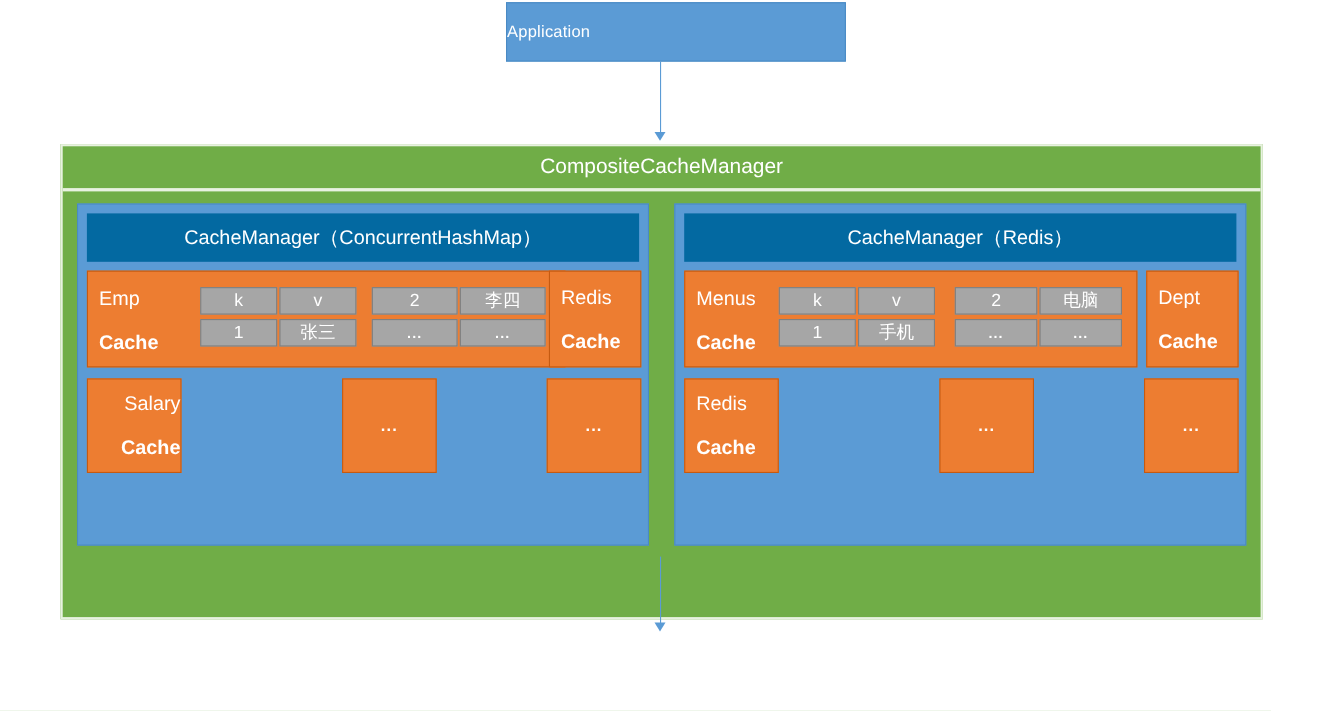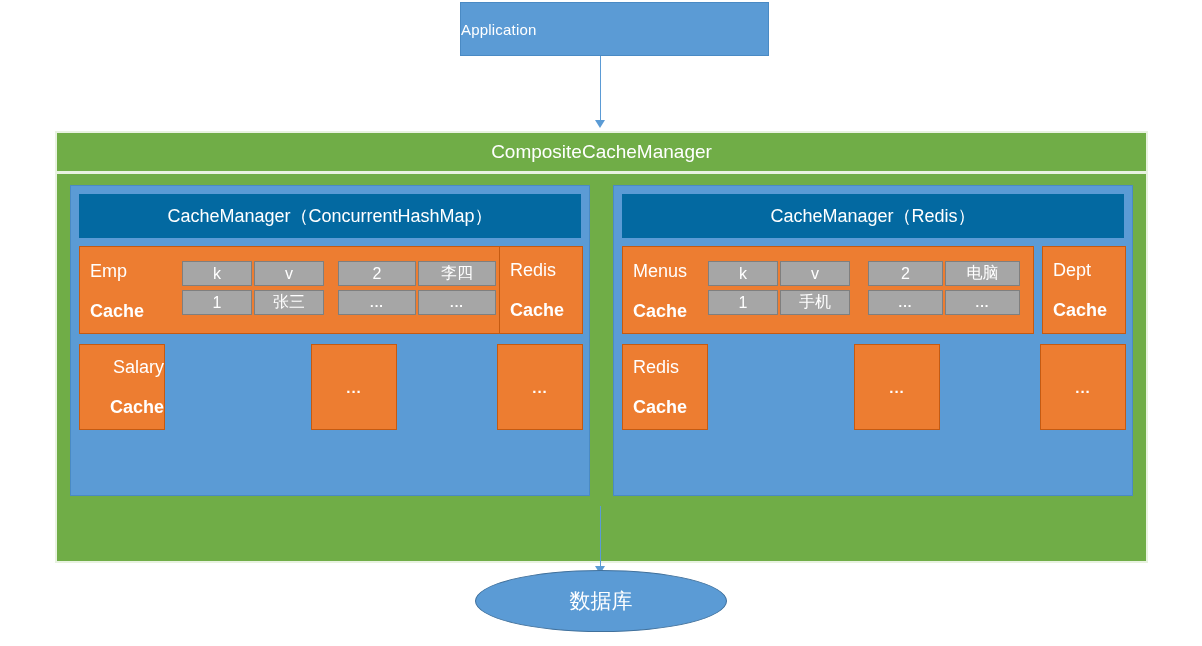--- a/index.html
+++ b/index.html
@@ -287,17 +287,14 @@
           <span>...</span>
         </div>
       </div>
     </div>
 
   </div>
 
   <div class="abs arrow-line arrow-bot-line"></div>
   <div class="abs arrow-head arrow-bot-head"></div>
 
-  <div class="abs db-ellipse">
-    <span>数据库</span>
-  </div>
 
 </div>
 
 </body></html>

